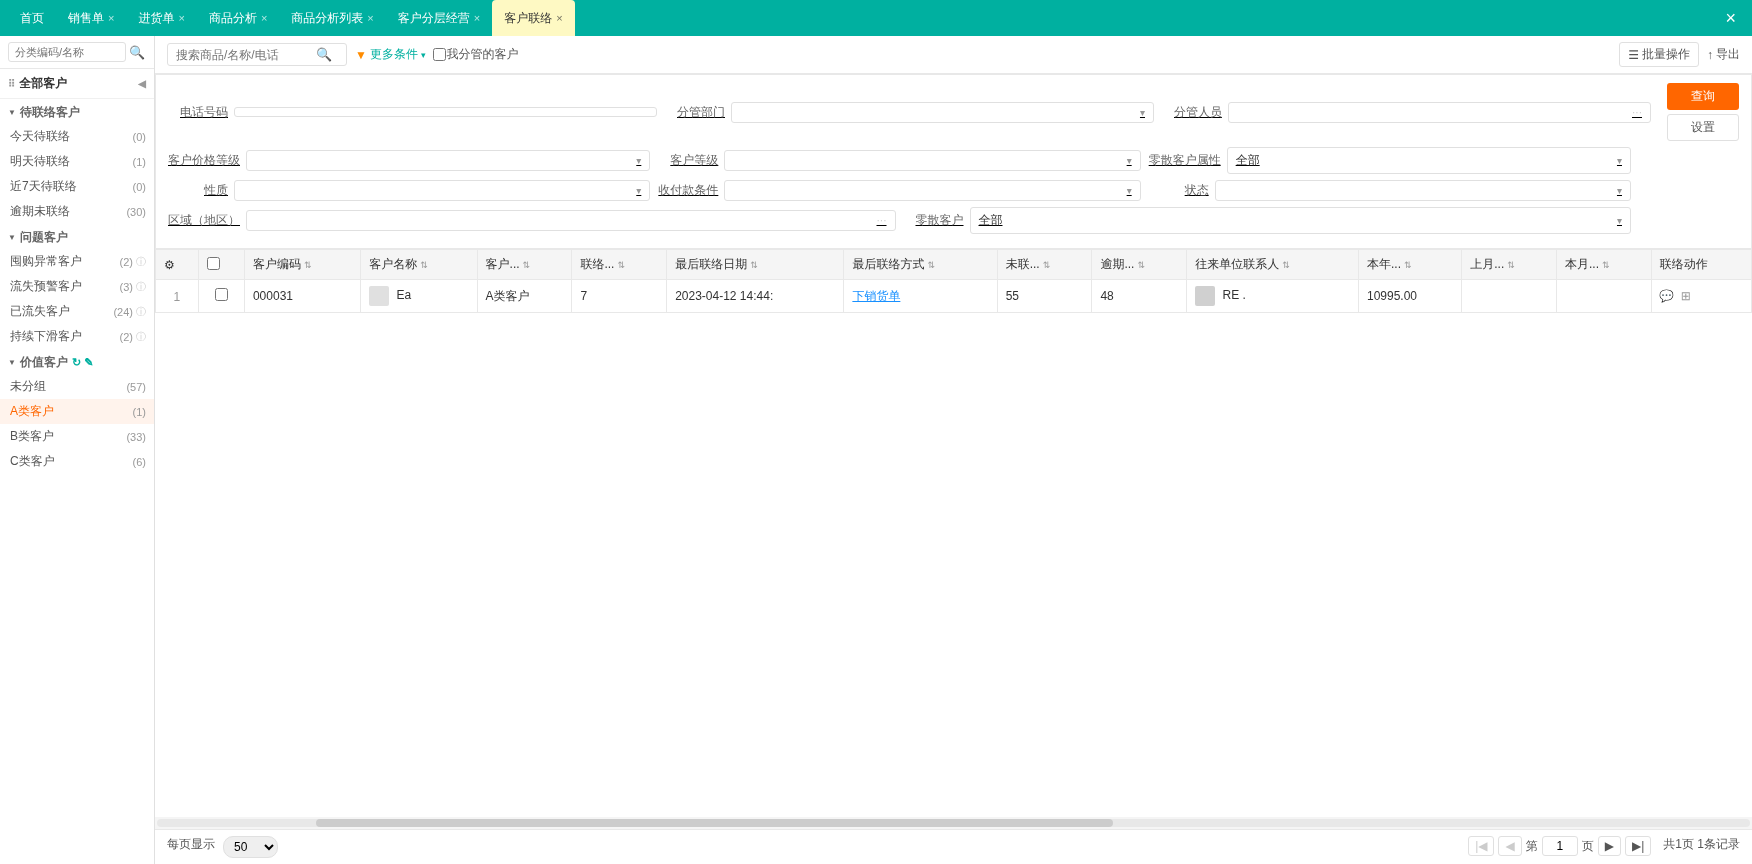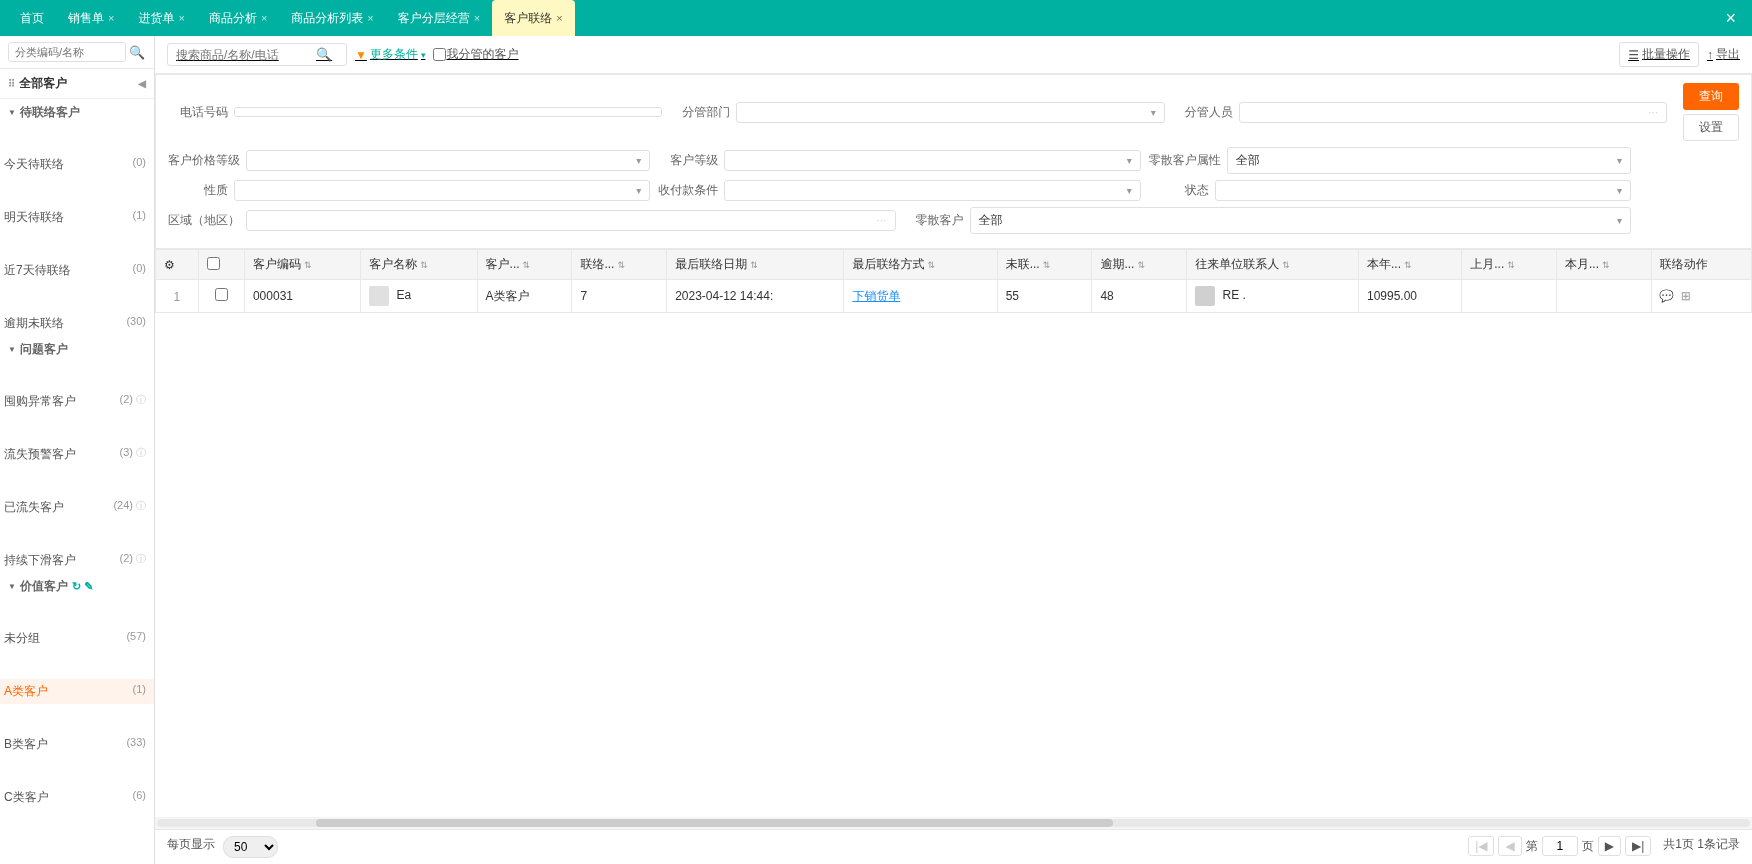--- a/index.html
+++ b/index.html
@@ -94,26 +94,25 @@
       align-items: center;
       padding: 5px 8px 3px 8px;
       font-size: 12px;
       color: #666;
       font-weight: bold;
     }
     .sidebar-group-label .triangle { margin-right: 4px; font-size: 8px; color: #666; }
 
     .sidebar-item {
       display: flex;
-      align-items: flex-start;
-      padding: 4px 8px 4px 4px;
+      align-items: center;
+      padding: 4px 8px 4px 10px;
       font-size: 12px;
       color: #555;
       cursor: pointer;
-      margin-top: 28px;
     }
     .sidebar-item.active { background: #fff3ec; color: #ff6600; }
     .sidebar-item .item-badge {
       margin-left: auto;
       font-size: 11px;
       color: #999;
     }
     .sidebar-item .info-icon { margin-left: 3px; color: #ccc; font-size: 10px; }
 
     
@@ -126,21 +125,20 @@
     }
 
     
     .filter-bar {
       background: white;
       padding: 6px 12px;
       display: flex;
       align-items: center;
       border-bottom: 1px solid #e8e8e8;
       gap: 8px;
-      text-decoration: underline;
     }
     .filter-search {
       display: flex;
       align-items: center;
       border: 1px solid #e0e0e0;
       border-radius: 3px;
       padding: 3px 8px;
       width: 180px;
     }
     .filter-search input {
@@ -199,20 +197,21 @@
       display: flex;
       align-items: center;
       margin-bottom: 6px;
       gap: 8px;
     }
     .filter-field {
       display: flex;
       align-items: center;
       flex: 1;
       gap: 6px;
+      text-decoration: underline;
     }
     .filter-label {
       color: #666;
       font-size: 12px;
       white-space: nowrap;
       min-width: 60px;
       text-align: right;
     }
     .filter-input {
       flex: 1;
@@ -232,21 +231,21 @@
     .filter-input .caret { color: #999; font-size: 10px; }
     .filter-input.with-dots { display: flex; align-items: center; }
     .filter-input .dots { color: #ccc; font-size: 10px; }
 
     
     .query-btn {
       background: #ff6600;
       color: white;
       border: none;
       border-radius: 3px;
-      padding: 5px 16px;
+      padding: 5px 24px;
       cursor: pointer;
       font-size: 12px;
     }
     .settings-btn {
       background: white;
       color: #555;
       border: 1px solid #e0e0e0;
       border-radius: 3px;
       padding: 4px 12px;
       cursor: pointer;

